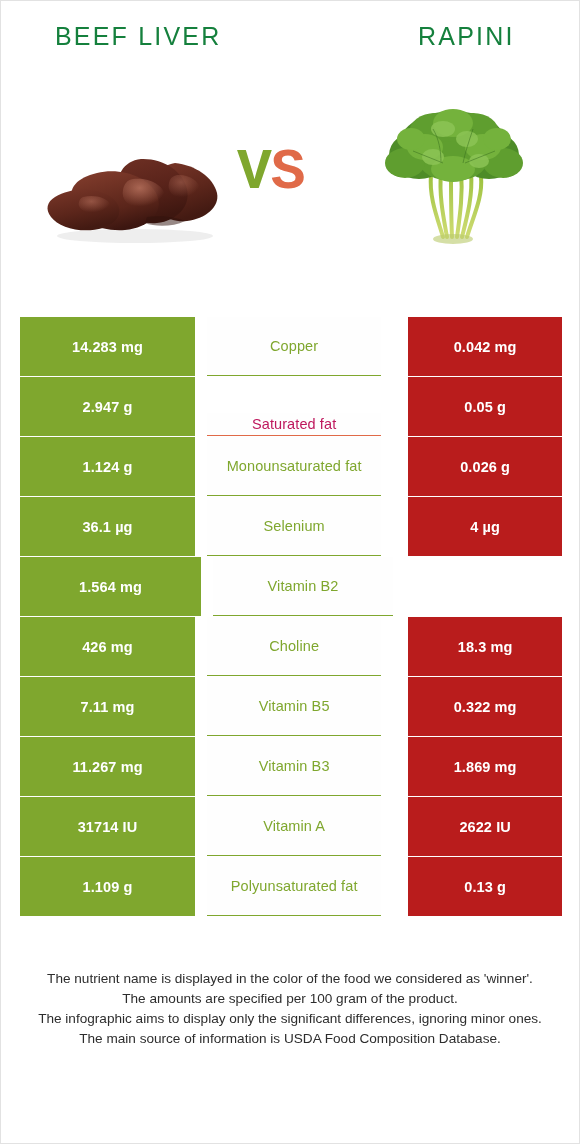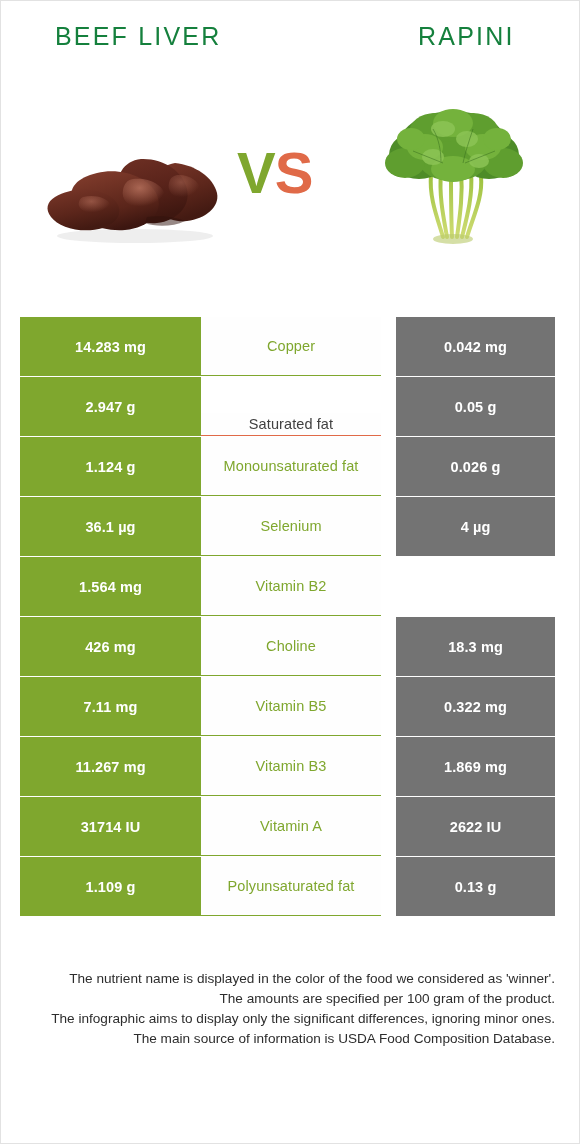--- a/index.html
+++ b/index.html
@@ -62,85 +62,86 @@
 
   
   .vs {
     position: absolute;
     left: 236px;
     top: 143px;
     font-size: 58px;
     font-weight: 700;
     letter-spacing: -1px;
     line-height: 1;
-    font-family: Liberation Sans, sans-serif;
+    font-family: Liberation Mono, monospace;
   }
   .vs .v { color: #7fa72e; }
   .vs .s { color: #e06a48; }
 
   
   .table {
     position: absolute;
     left: 19px;
     top: 316px;
     width: 542px;
   }
   .row {
     display: flex;
     align-items: stretch;
     height: 59px;
     border-bottom: 1px solid #ffffff;
+    gap: 12px;
   }
   .cell {
     display: flex;
     align-items: center;
     justify-content: center;
     box-sizing: border-box;
     font-size: 14.5px;
     font-weight: 600;
     letter-spacing: 0.1px;
   }
   .cell-left {
     width: 181px;
     background: #7fa72e;
     color: #ffffff;
   }
   .cell-right {
     width: 159px;
-    background: #737373;
+    background: #b91c1c;
     color: #ffffff;
     margin-left: 15px;
   }
   .cell-mid {
     width: 180px;
     background: #fefefe;
     font-size: 14.5px;
     font-weight: 400;
     box-sizing: border-box;
     border-bottom: 1px solid transparent;
     text-align: center;
     padding: 0 4px;
   }
   .mid-green { color: #7fa72e; border-bottom-color: #7fa72e; }
-  .mid-red   { color: #404040; border-bottom-color: #e06a48; margin-top: 36px; }
+  .mid-red   { color: #be185d; border-bottom-color: #e06a48; margin-top: 36px; }
 
   
   .footer {
     position: absolute;
     left: 0;
     right: 0;
     top: 968px;
     padding: 0 24px;
     text-align: center;
     font-size: 13.6px;
     line-height: 20px;
     color: #2d2d2d;
     font-weight: 400;
   }
-  .footer p { margin: 0; text-align: right; }
+  .footer p { margin: 0; }
 </style>
 </head>
 <body>
 
 <div class="page">
 
   <div class="header">
 
     <div class="title title-left">Beef Liver</div>
     <div class="title title-right">Rapini</div>

